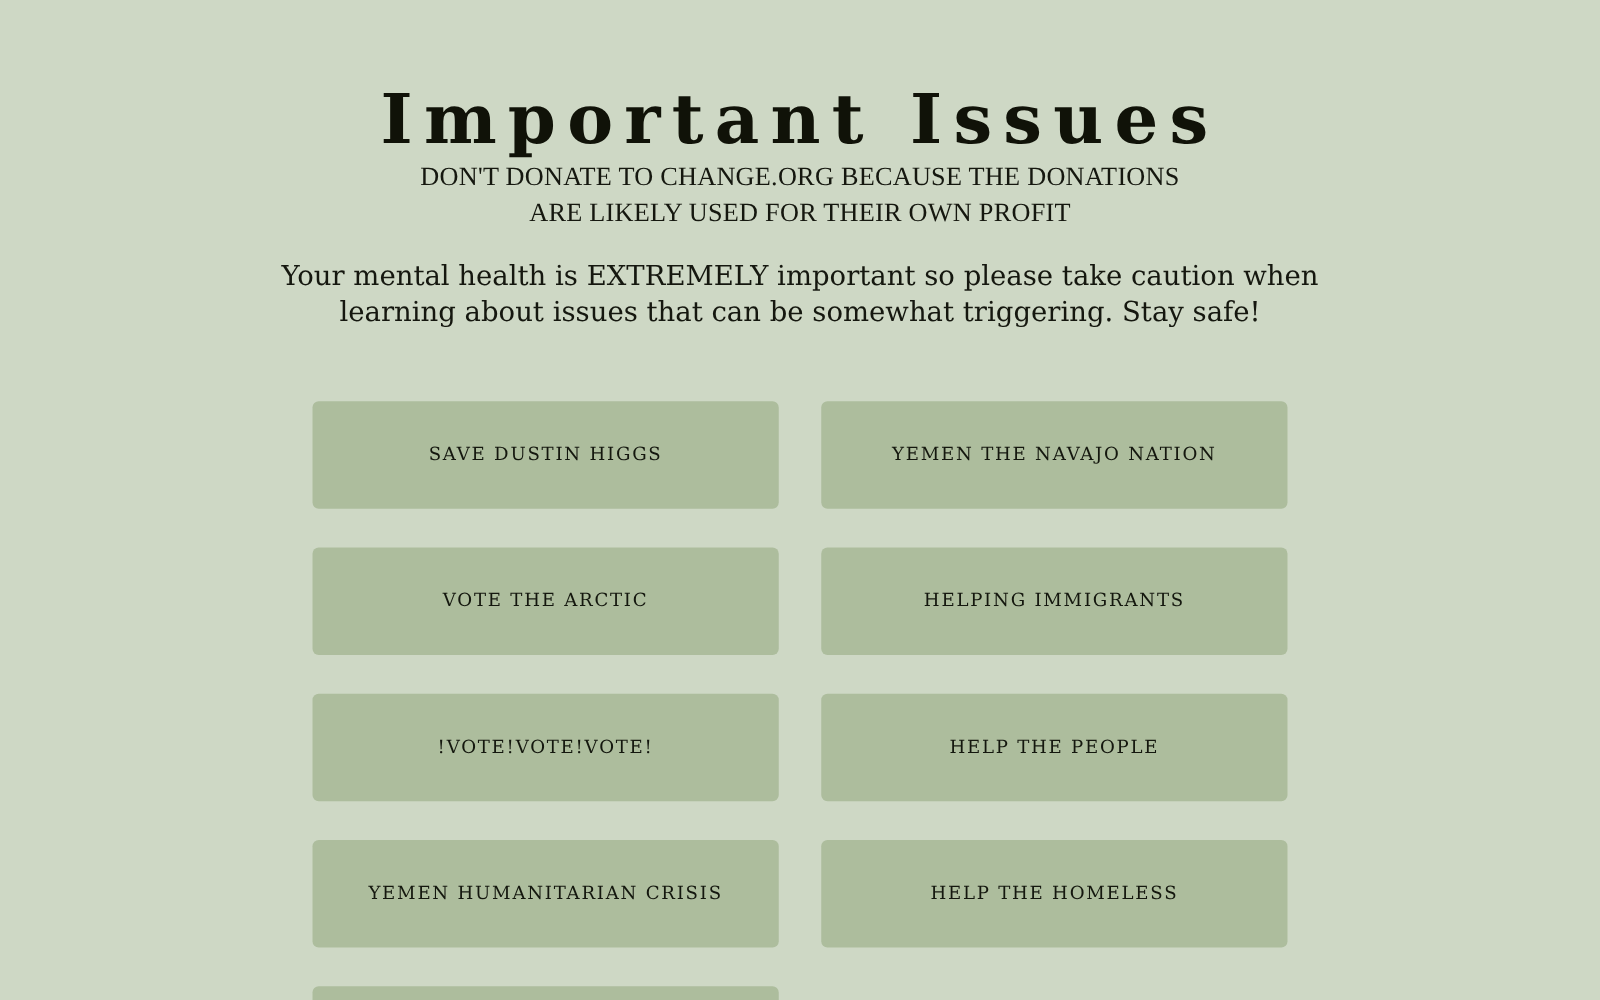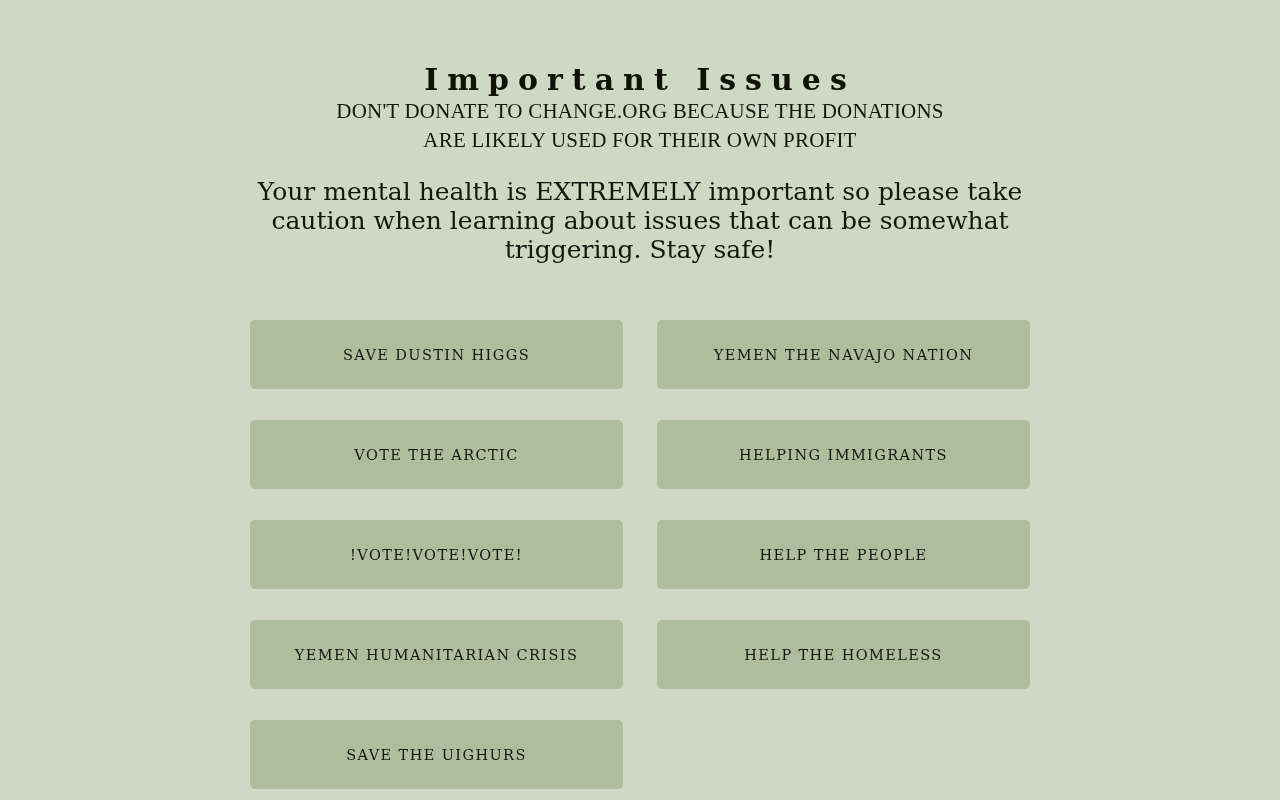--- a/index.html
+++ b/index.html
@@ -16,21 +16,21 @@
   }
   .page {
     position: relative;
     width: 1280px;
     height: 800px;
     box-sizing: border-box;
   }
   .page-title {
     text-align: center;
     font-family: "DejaVu Serif", serif;
-    font-size: 30px;
+    font-size: 55px;
     font-weight: 700;
     letter-spacing: 9px;
     margin: 0;
     padding-top: 62px;
     color: #101208;
   }
   .notice {
     text-align: center;
     font-family: "Liberation Serif", serif;
     font-size: 21px;
@@ -38,38 +38,38 @@
     letter-spacing: 0.2px;
     color: #15170f;
   }
   .notice-line {
     display: block;
   }
   .caution {
     text-align: center;
     margin-top: 22px;
     font-family: "DejaVu Serif", serif;
-    font-size: 25px;
+    font-size: 22px;
     line-height: 29px;
     color: #15170f;
     padding: 0 220px;
   }
   .grid {
     margin-top: 56px;
     display: grid;
     grid-template-columns: 373px 373px;
     column-gap: 34px;
     row-gap: 31px;
     justify-content: center;
   }
   .issue-button {
     background: #adbd9d;
     border: none;
     border-radius: 5px;
-    height: 69px;
+    height: 86px;
     display: flex;
     align-items: center;
     justify-content: center;
     font-family: "DejaVu Serif", serif;
     font-size: 14.5px;
     letter-spacing: 1.4px;
     color: #14170e;
     cursor: pointer;
     padding: 0 12px;
     text-align: center;

